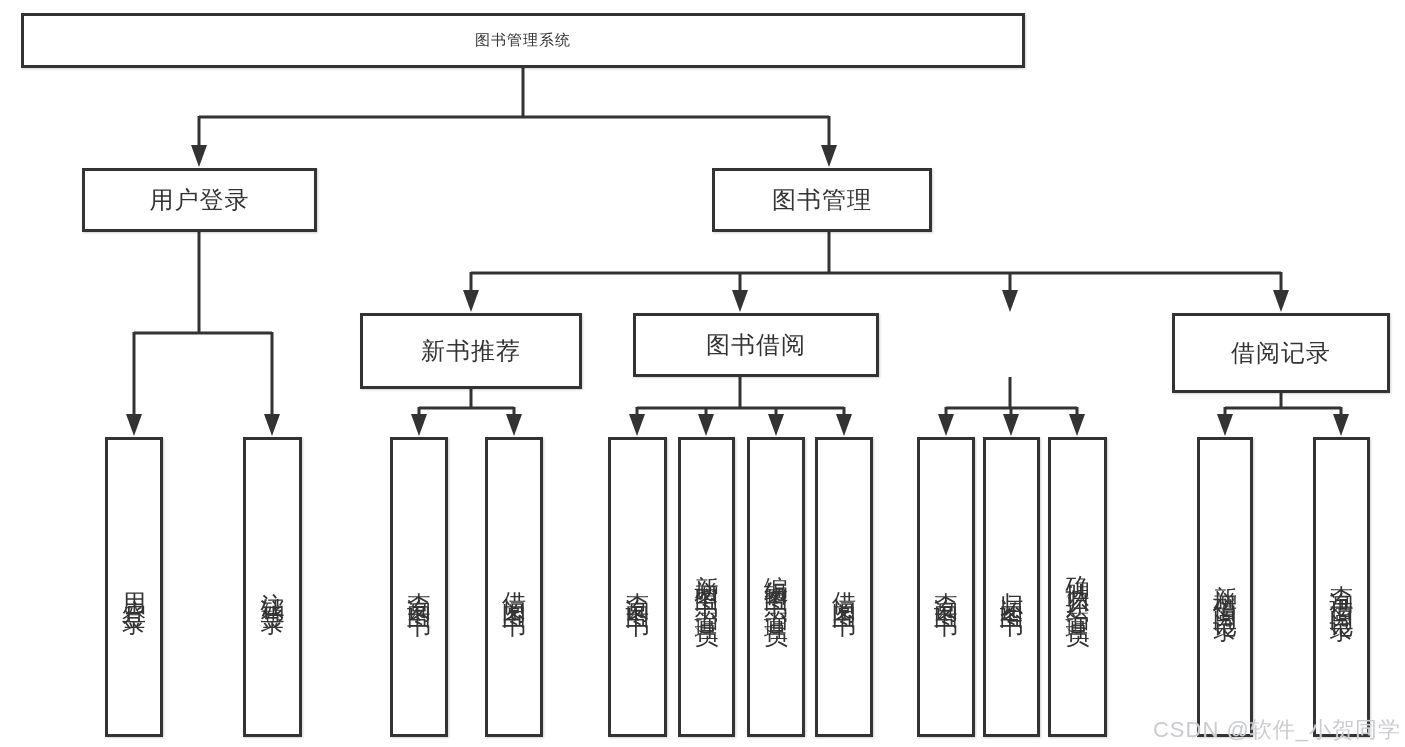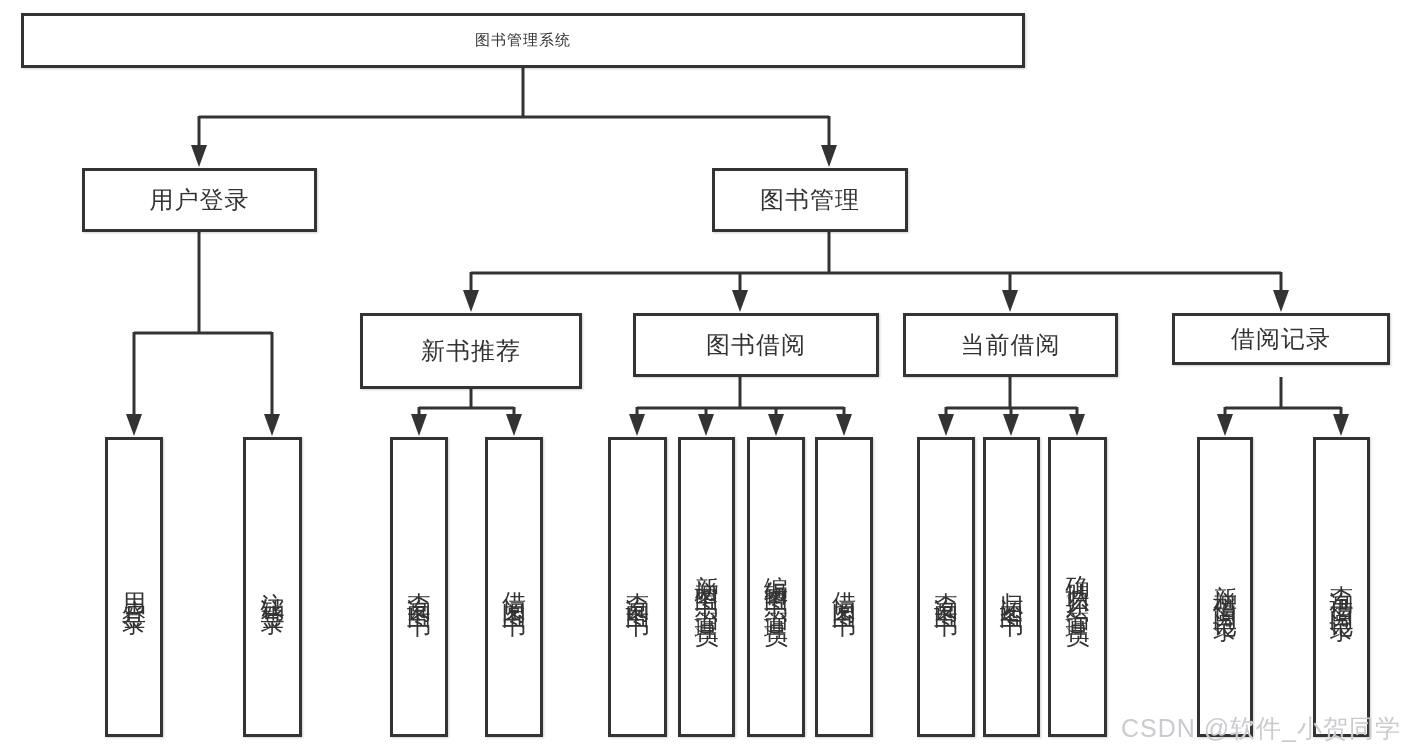--- a/index.html
+++ b/index.html
@@ -31,34 +31,34 @@
   .v-node span{
     writing-mode:vertical-rl;
     font-size:24px;
     letter-spacing:7px;
     line-height:1;
     color:var(--text);
   }
   .watermark{
     position:absolute;
     right:4px;bottom:2px;
-    font-size:25px;
+    font-size:22px;
     color:var(--wm);
     letter-spacing:1px;
     text-shadow:0 0 1px rgba(255,255,255,0.8);
     white-space:nowrap;
   }
   
   #root   {left:21px;  top:13px;  width:1004px;height:55px;}
   #l2-0   {left:82px;  top:168px; width:235px; height:64px;}
-  #l2-1   {left:712px; top:168px; width:196px; height:64px;}
+  #l2-1   {left:712px; top:168px; width:220px; height:64px;}
   #l3-0   {left:360px; top:313px; width:222px; height:76px;}
   #l3-1   {left:633px; top:313px; width:246px; height:64px;}
   #l3-2   {left:903px; top:313px; width:215px; height:64px;}
-  #l3-3   {left:1172px;top:313px; width:218px; height:52px;}
+  #l3-3   {left:1172px;top:313px; width:218px; height:80px;}
   .leaf   {top:437px;height:300px;}
   #lf-login-0 {left:105px;width:58px;}
   #lf-login-1 {left:243px;width:59px;}
   #lf-rec-0   {left:390px;width:58px;}
   #lf-rec-1   {left:485px;width:58px;}
   #lf-bor-0   {left:608px;width:59px;}
   #lf-bor-1   {left:678px;width:57px;}
   #lf-bor-2   {left:747px;width:58px;}
   #lf-bor-3   {left:815px;width:58px;}
   #lf-cur-0   {left:917px;width:58px;}
@@ -155,23 +155,20 @@
   <div class="node h-node" id="l2-1">
     <span>图书管理</span>
   </div>
 
   <div class="node h-node" id="l3-0">
     <span>新书推荐</span>
   </div>
   <div class="node h-node" id="l3-1">
     <span>图书借阅</span>
   </div>
-  <div class="node h-node" id="l3-2">
-    <span>当前借阅</span>
-  </div>
   <div class="node h-node" id="l3-3">
     <span>借阅记录</span>
   </div>
 
   <div class="node v-node leaf" id="lf-login-0">
     <span>用户登录</span>
   </div>
   <div class="node v-node leaf" id="lf-login-1">
     <span>注销登录</span>
   </div>

